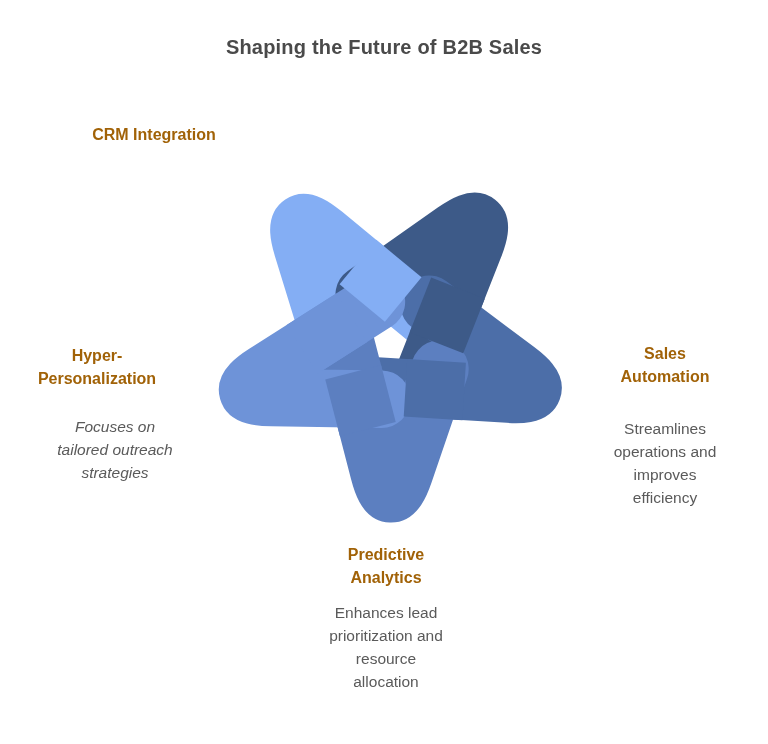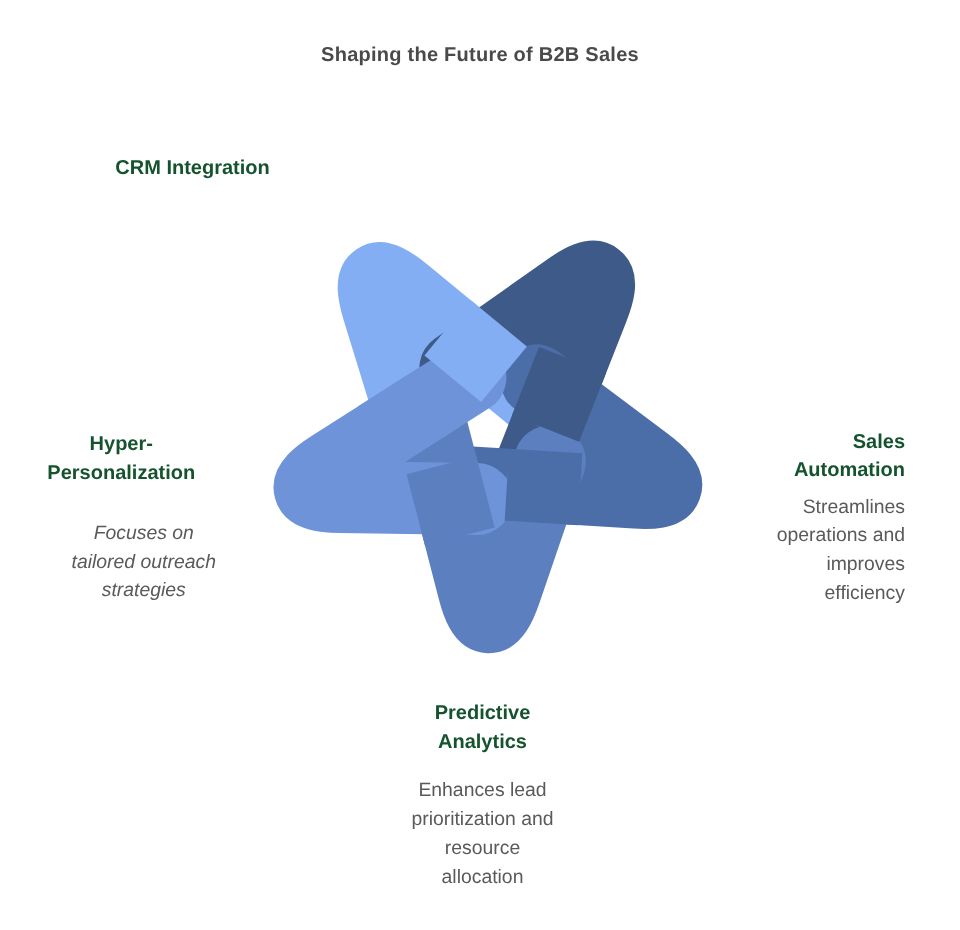--- a/index.html
+++ b/index.html
@@ -1,44 +1,44 @@
 <!DOCTYPE html>
 <html><head>
 <meta charset="utf-8">
 <style>
   html,body{margin:0;padding:0;background:#ffffff;}
   body{font-family:"Liberation Sans", sans-serif; -webkit-font-smoothing:antialiased;}
   .stage{position:relative;width:768px;height:744px;background:#ffffff;overflow:hidden;}
 
   .page-title{
     position:absolute;left:0;top:36px;width:768px;text-align:center;
-    font-size:16px;font-weight:bold;color:#4a4a4a;letter-spacing:.2px;
+    font-size:20px;font-weight:bold;color:#4a4a4a;letter-spacing:.2px;
   }
 
   .knot-svg{position:absolute;left:0;top:0;width:768px;height:744px;}
 
   .node{position:absolute;}
-  .node-label{font-size:16px;font-weight:bold;color:#14532d;line-height:23px;}
+  .node-label{font-size:16px;font-weight:bold;color:#a16207;line-height:23px;}
   .node-desc{font-size:15.5px;color:#5a5a5a;line-height:23px;}
 
   
   .n1{left:34px;top:123px;width:240px;text-align:center;}
   .n1 .node-desc{max-width:134px;margin:26px auto 0;}
 
   
   .n2{left:550px;top:123px;width:170px;text-align:left;}
   .n2 .node-desc{max-width:150px;margin-top:26px;}
 
   
-  .n3{left:606px;top:342px;width:118px;text-align:right;}
-  .n3 .node-desc{margin-top:6px;}
+  .n3{left:606px;top:342px;width:118px;text-align:center;}
+  .n3 .node-desc{margin-top:29px;}
 
   
   .n4{left:296px;top:543px;width:180px;text-align:center;}
-  .n4 .node-label{max-width:112px;margin:16px auto;}
+  .n4 .node-label{max-width:112px;margin:0 auto;}
   .n4 .node-desc{max-width:130px;margin:12px auto 0;}
 
   
   .n5{left:17px;top:344px;width:160px;text-align:center;}
   .n5 .node-desc{max-width:124px;margin-left:auto;margin-top:25px;font-style:italic;}
 </style>
 </head>
 <body>
 
 <div class="stage">

